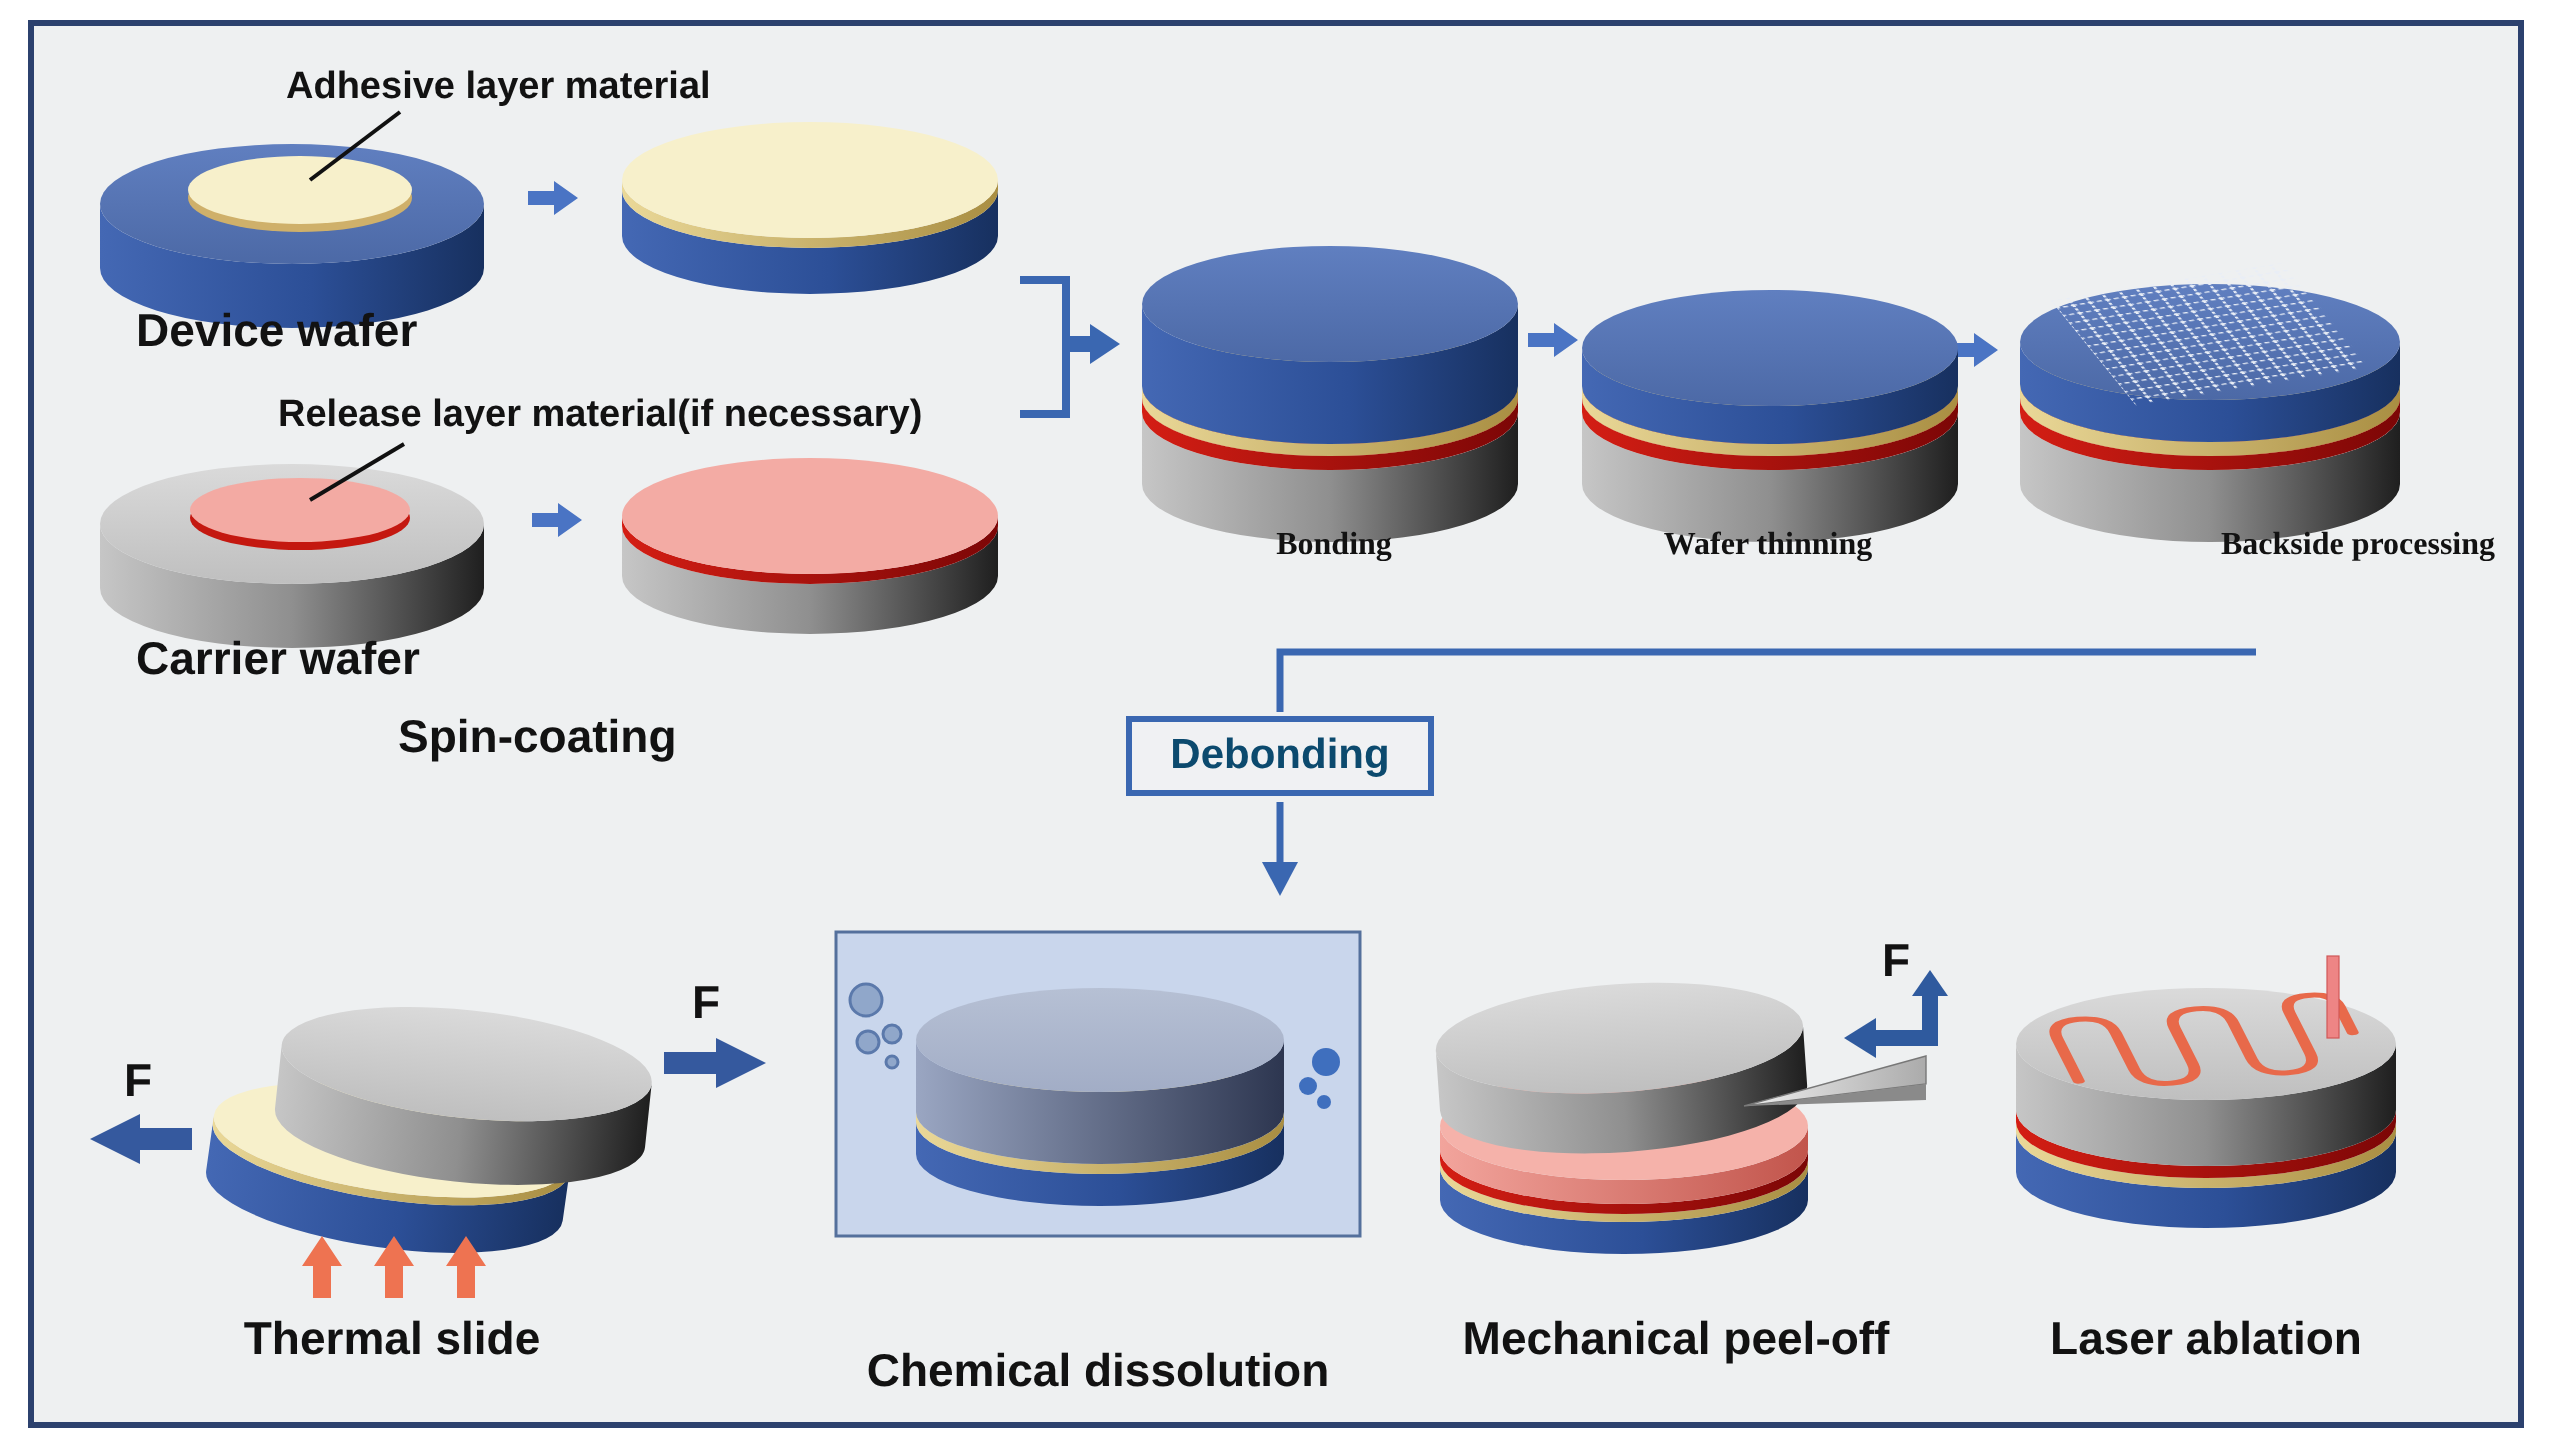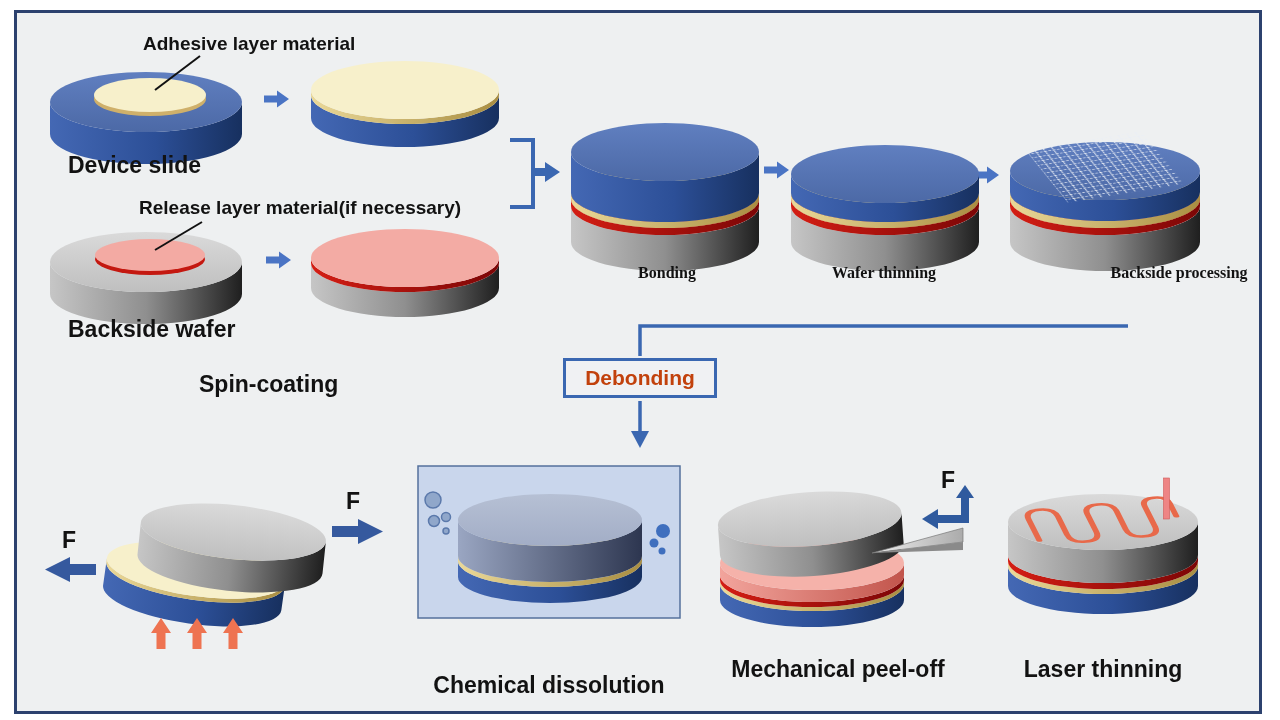--- a/index.html
+++ b/index.html
@@ -11,21 +11,21 @@
   .lbl{position:absolute;color:#121212;font-weight:bold;white-space:nowrap;line-height:1.1;}
   .lbl.center{transform:translateX(-50%);}
   .callout{font-size:19px;}
   .name{font-size:23px;}
   .step{font-size:16px;font-family:Liberation Serif, serif;}
   .method{font-size:23px;}
   .force{font-size:23px;}
   .debond-box{position:absolute;left:563px;top:358px;width:154px;height:40px;
     border:3px solid #3a67b1;background:#f0f1f3;box-sizing:border-box;
     display:flex;align-items:center;justify-content:center;
-    font-size:21px;font-weight:bold;color:#c2410c;}
+    font-size:21px;font-weight:bold;color:#0c4a6e;}
 </style>
 </head>
 <body>
 
 <div id="stage">
   <div class="frame"></div>
 
   <svg width="1280" height="720" viewBox="0 0 1280 720">
     <defs>
       <linearGradient id="blueSide" x1="0" y1="0" x2="1" y2="0">
@@ -223,33 +223,34 @@
       <path d="M1008,522 A95,28 0 0 0 1198,522 L1198,555 A95,28 0 0 1 1008,555 Z" fill="url(#graySide)"></path>
       <ellipse cx="1103" cy="522" rx="95" ry="28" fill="url(#grayTop)"></ellipse>
       <g transform="translate(1098,519) scale(1,0.42) rotate(-12)">
         <path d="M-68,38 V-14 Q-68,-34 -53,-34 Q-38,-34 -38,-14 V30 Q-38,50 -23,50 Q-8,50 -8,30 V-14 Q-8,-34 7,-34 Q22,-34 22,-14 V30 Q22,50 37,50 Q52,50 52,30 V-20 Q52,-38 65,-38 Q78,-38 78,-22 V10" fill="none" stroke="#e8694a" stroke-width="6" stroke-linecap="round"></path>
       </g>
       <rect x="1163.5" y="478" width="6" height="41" fill="#ee8585" stroke="#d05858" stroke-width="0.6"></rect>
     </g>
   </svg>
 
   <div class="lbl callout" style="left:143px;top:34px;">Adhesive layer material</div>
-  <div class="lbl name" style="left:68px;top:153px;">Device slide</div>
+  <div class="lbl name" style="left:68px;top:153px;">Device wafer</div>
   <div class="lbl callout" style="left:139px;top:198px;">Release layer material(if necessary)</div>
-  <div class="lbl name" style="left:68px;top:317px;">Backside wafer</div>
-  <div class="lbl name" style="left:199px;top:372px;">Spin-coating</div>
+  <div class="lbl name" style="left:68px;top:317px;">Carrier wafer</div>
+  <div class="lbl name" style="left:199px;top:356px;">Spin-coating</div>
 
   <div class="lbl step center" style="left:667px;top:264px;">Bonding</div>
   <div class="lbl step center" style="left:884px;top:264px;">Wafer thinning</div>
   <div class="lbl step center" style="left:1179px;top:264px;">Backside processing</div>
 
   <div class="debond-box">
     <span>Debonding</span>
   </div>
 
   <div class="lbl force" style="left:62px;top:528px;">F</div>
   <div class="lbl force" style="left:346px;top:489px;">F</div>
   <div class="lbl force" style="left:941px;top:468px;">F</div>
 
+  <div class="lbl method center" style="left:196px;top:657px;">Thermal slide</div>
   <div class="lbl method center" style="left:549px;top:673px;">Chemical dissolution</div>
   <div class="lbl method center" style="left:838px;top:657px;">Mechanical peel-off</div>
-  <div class="lbl method center" style="left:1103px;top:657px;">Laser thinning</div>
+  <div class="lbl method center" style="left:1103px;top:657px;">Laser ablation</div>
 </div>
 
 </body></html>

